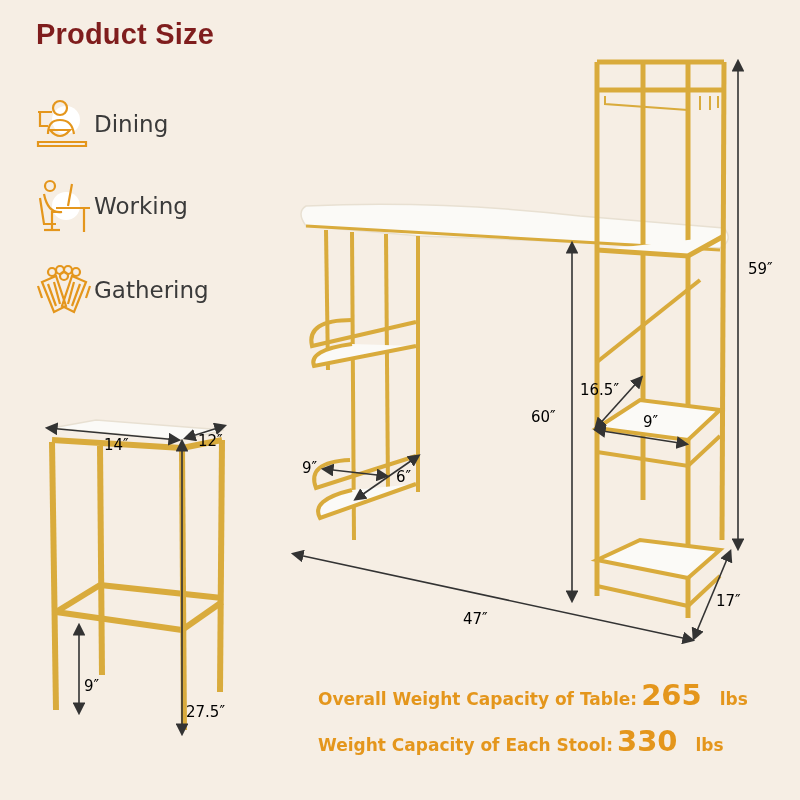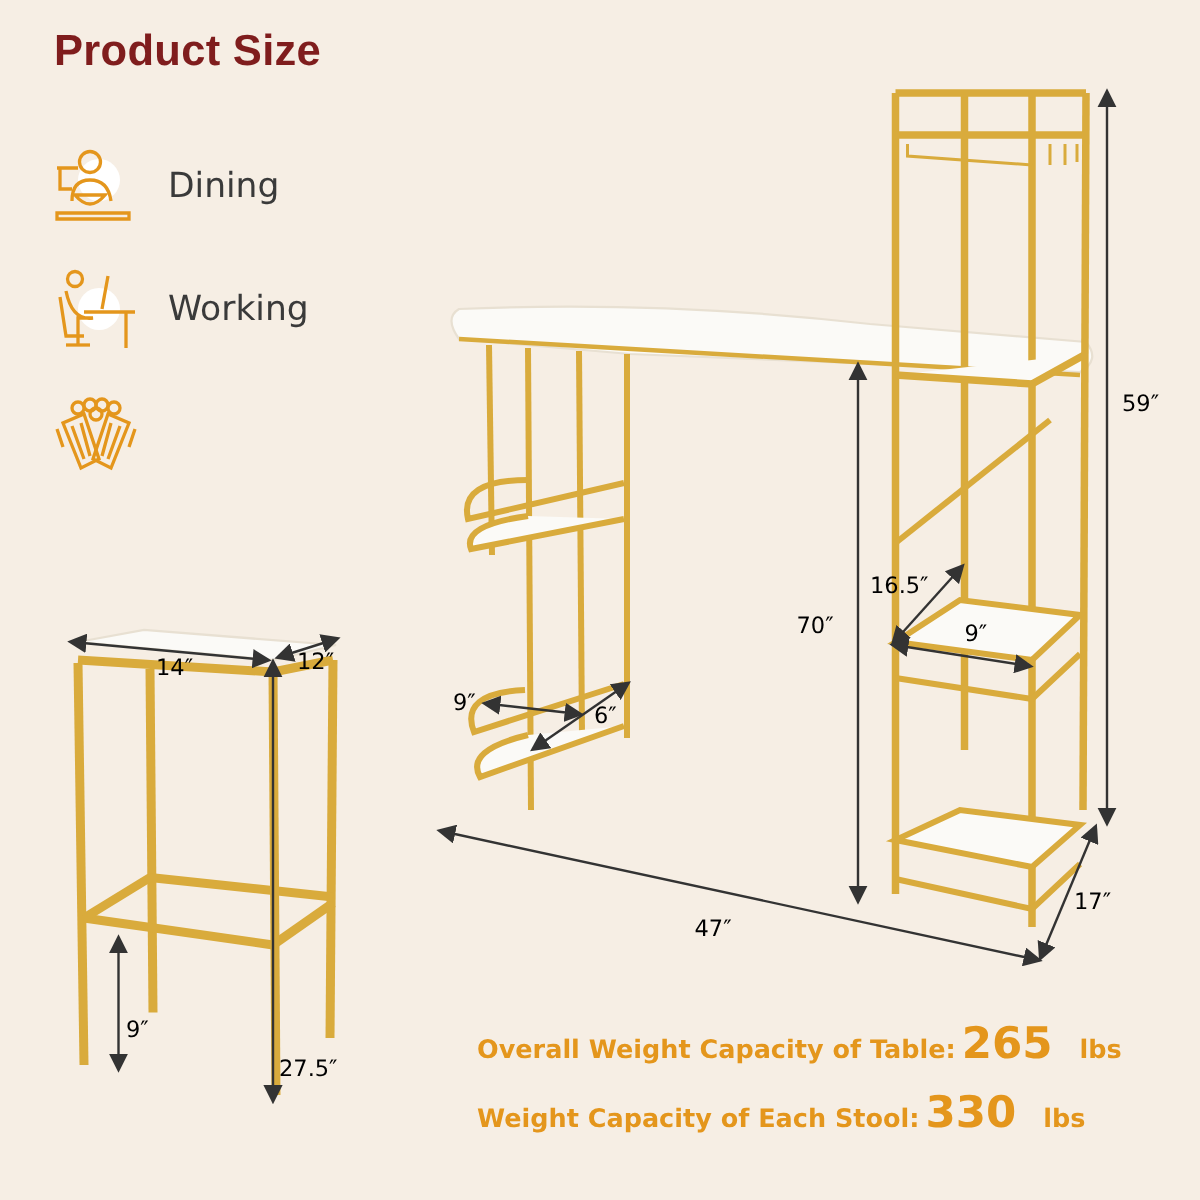--- a/index.html
+++ b/index.html
@@ -1,20 +1,20 @@
 <!DOCTYPE html>
 <html><head>
 <meta charset="utf-8">
 <style>
   html,body{margin:0;padding:0;}
   body{width:800px;height:800px;background:#f6eee4;position:relative;overflow:hidden;font-family:"Liberation Sans","DejaVu Sans",sans-serif;}
   .title{position:absolute;left:36px;top:18px;font-size:29px;font-weight:bold;color:#7f1d1d;letter-spacing:0.2px;}
   .feature{position:absolute;left:34px;display:flex;align-items:center;}
   .feature .ic{width:60px;height:56px;position:relative;}
-  .feature .lbl{font-size:23px;color:#3a3a3a;margin-left:18px;font-family:"DejaVu Sans",sans-serif;}
+  .feature .lbl{font-size:23px;color:#3a3a3a;font-family:"DejaVu Sans",sans-serif;}
   .dim{position:absolute;font-size:15px;color:#000000;font-family:"DejaVu Sans",sans-serif;}
   .cap{position:absolute;left:318px;color:#e4961c;font-weight:bold;font-family:"DejaVu Sans",sans-serif;white-space:nowrap;}
   .cap .t{font-size:17px;}
   .cap .n{font-size:29px;margin-left:4px;}
   .cap .u{font-size:17px;margin-left:18px;}
   svg.scene{position:absolute;left:0;top:0;}
 </style>
 </head>
 <body>
 
@@ -56,20 +56,21 @@
       <path d="M52 20 L40 50 L28 44 L38 14 Z"></path>
       <path d="M4 24 L8 36 M56 24 L52 36"></path>
       <path d="M14 22 L22 44 M20 20 L26 42 M46 22 L38 44 M40 20 L34 42"></path>
       <circle cx="18" cy="10" r="4"></circle>
         <circle cx="26" cy="8" r="4"></circle>
         <circle cx="34" cy="8" r="4"></circle>
         <circle cx="42" cy="10" r="4"></circle>
         <circle cx="30" cy="14" r="4"></circle>
     </svg>
   </div>
+  <span class="lbl">Gathering</span>
 </div>
 
 <svg class="scene" width="800" height="800" viewBox="0 0 800 800">
   <defs>
     <marker id="ah" markerWidth="8" markerHeight="8" refX="6" refY="4" orient="auto-start-reverse">
       <path d="M0 0 L8 4 L0 8 Z" fill="#333"></path>
     </marker>
   </defs>
 
   <g stroke="#d9ab3c" stroke-width="6" fill="none">
@@ -133,21 +134,21 @@
   </g>
 </svg>
 
 <span class="dim" style="left:104px;top:436px;">14″</span>
 <span class="dim" style="left:198px;top:432px;">12″</span>
 <span class="dim" style="left:84px;top:677px;">9″</span>
 <span class="dim" style="left:186px;top:703px;">27.5″</span>
 
 <span class="dim" style="left:302px;top:459px;">9″</span>
 <span class="dim" style="left:396px;top:468px;">6″</span>
-<span class="dim" style="left:531px;top:408px;">70″</span>
+<span class="dim" style="left:531px;top:408px;">60″</span>
 <span class="dim" style="left:463px;top:610px;">47″</span>
 
 <span class="dim" style="left:748px;top:260px;">59″</span>
 <span class="dim" style="left:716px;top:592px;">17″</span>
 <span class="dim" style="left:580px;top:381px;">16.5″</span>
 <span class="dim" style="left:643px;top:413px;">9″</span>
 
 <div class="cap" style="top:678px;">
   <span class="t">Overall Weight Capacity of Table:</span><span class="n">265</span><span class="u">lbs</span>
 </div>

